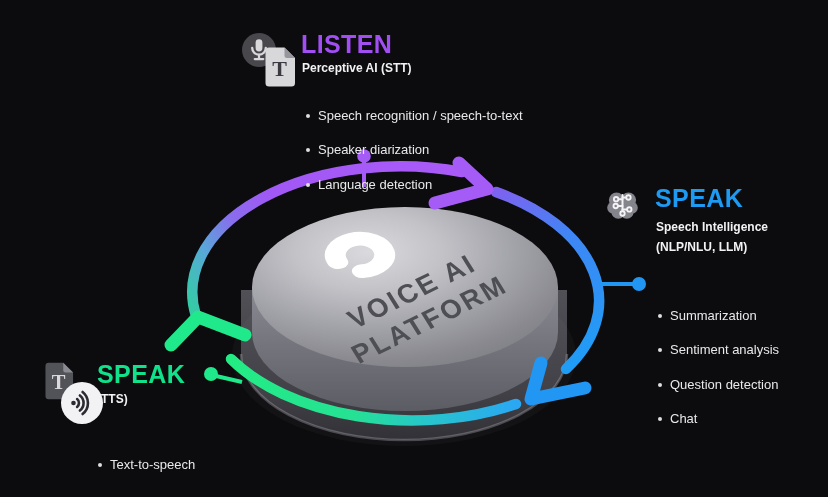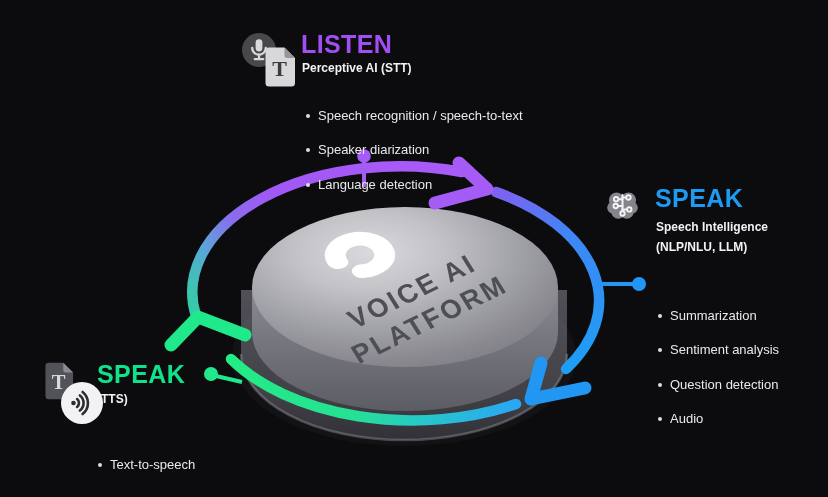--- a/index.html
+++ b/index.html
@@ -176,21 +176,21 @@
       <span class="bdot"></span>
       <span>Summarization</span></div>
     <div class="bullet">
       <span class="bdot"></span>
       <span>Sentiment analysis</span></div>
     <div class="bullet">
       <span class="bdot"></span>
       <span>Question detection</span></div>
     <div class="bullet">
       <span class="bdot"></span>
-      <span>Audio</span></div>
+      <span>Chat</span></div>
   </div>
 </div>
 
 <div>
   <svg class="abs" style="left:45px;top:362px" width="29" height="38" viewBox="0 0 31 40">
     <path d="M4 .5 h15.5 l10.5 10.5 v25 q0 3.5 -3.5 3.5 h-22.5 q-3.5 0 -3.5 -3.5 v-32 q0 -3.5 3.5 -3.5 z" fill="#525259"></path>
     <path d="M19.5 .5 l10.5 10.5 h-8 q-2.5 0 -2.5 -2.5 z" fill="#8b8b93"></path>
     <text class="doc-letter" x="14.5" y="29" text-anchor="middle" font-size="22" fill="#d9d9dc">T</text>
   </svg>
   <svg class="abs" style="left:61px;top:382px" width="42" height="42" viewBox="-21 -21 42 42">

